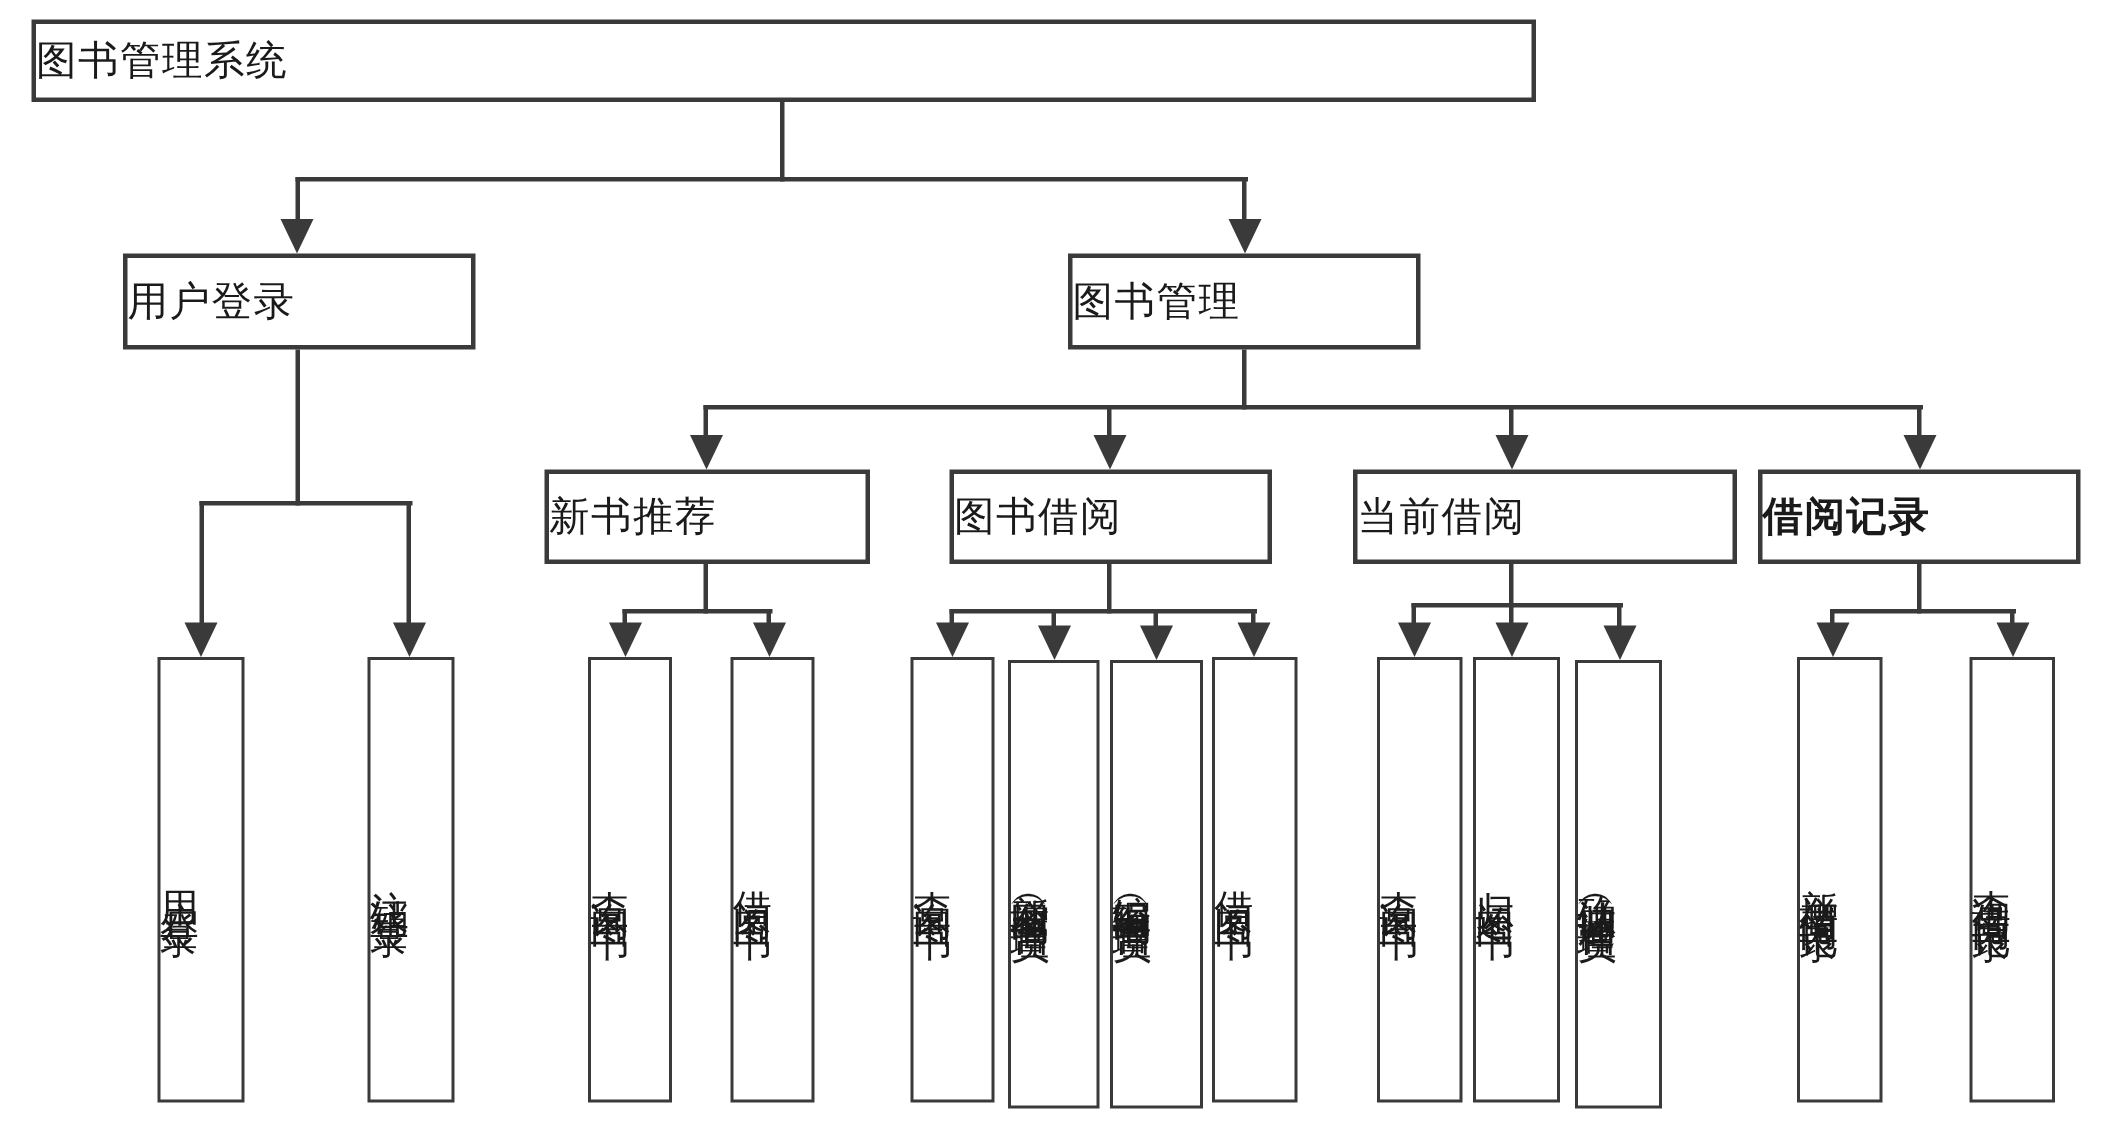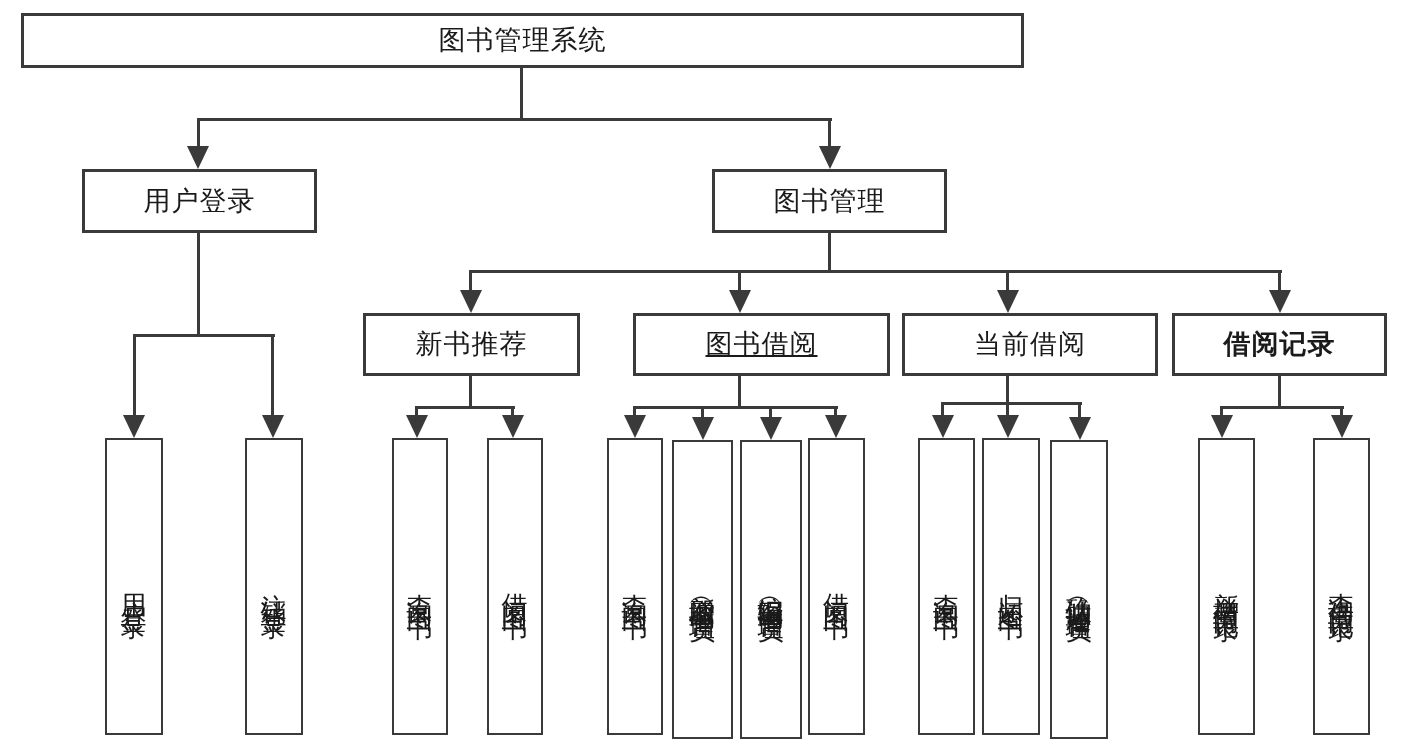--- a/index.html
+++ b/index.html
@@ -3,21 +3,21 @@
 <meta charset="utf-8">
 <style>
   html,body{margin:0;padding:0;background:#ffffff;}
   .canvas{
     position:relative;width:1405px;height:747px;background:#ffffff;
     font-family:"Liberation Sans","DejaVu Sans",sans-serif;color:#1a1a1a;
     overflow:hidden;
   }
   .box{
     position:absolute;box-sizing:border-box;background:#ffffff;
-    border:3px solid #3a3a3a;display:flex;align-items:center;justify-content:center;
+    border:3px solid #3a3a3a;display:flex;align-items:center;justify-content:flex-start;
     font-size:26px;line-height:1;white-space:nowrap;
   }
   .hbox{font-size:27px;letter-spacing:1px;}
   .vbox{border-width:2.5px;}
   .vbox .vt{
     writing-mode:vertical-rl;text-orientation:mixed;
     font-size:26px;
   }
   .ls4{letter-spacing:7px;}
   .ls6{letter-spacing:5px;}
@@ -70,21 +70,21 @@
   <div class="line" style="left:1006px;top:270px;width:3px;height:22px;"></div>
   <div class="line" style="left:1278px;top:270px;width:3px;height:22px;"></div>
   <div class="arrow" style="left:460px;top:290px;"></div>
   <div class="arrow" style="left:729px;top:290px;"></div>
   <div class="arrow" style="left:997px;top:290px;"></div>
   <div class="arrow" style="left:1269px;top:290px;"></div>
 
   <div class="box hbox" style="left:363px;top:313px;width:217px;height:63px;">
     <span>新书推荐</span>
   </div>
-  <div class="box hbox" style="left:633px;top:313px;width:257px;height:63px;text-decoration:underline;">
+  <div class="box hbox" style="left:633px;top:313px;width:215px;height:63px;">
     <span>图书借阅</span>
   </div>
   <div class="box hbox" style="left:902px;top:313px;width:256px;height:63px;">
     <span>当前借阅</span>
   </div>
   <div class="box hbox" style="left:1172px;top:313px;width:215px;height:63px;font-weight:bold;">
     <span>借阅记录</span>
   </div>
 
   <div class="line" style="left:469px;top:376px;width:3px;height:33px;"></div>

